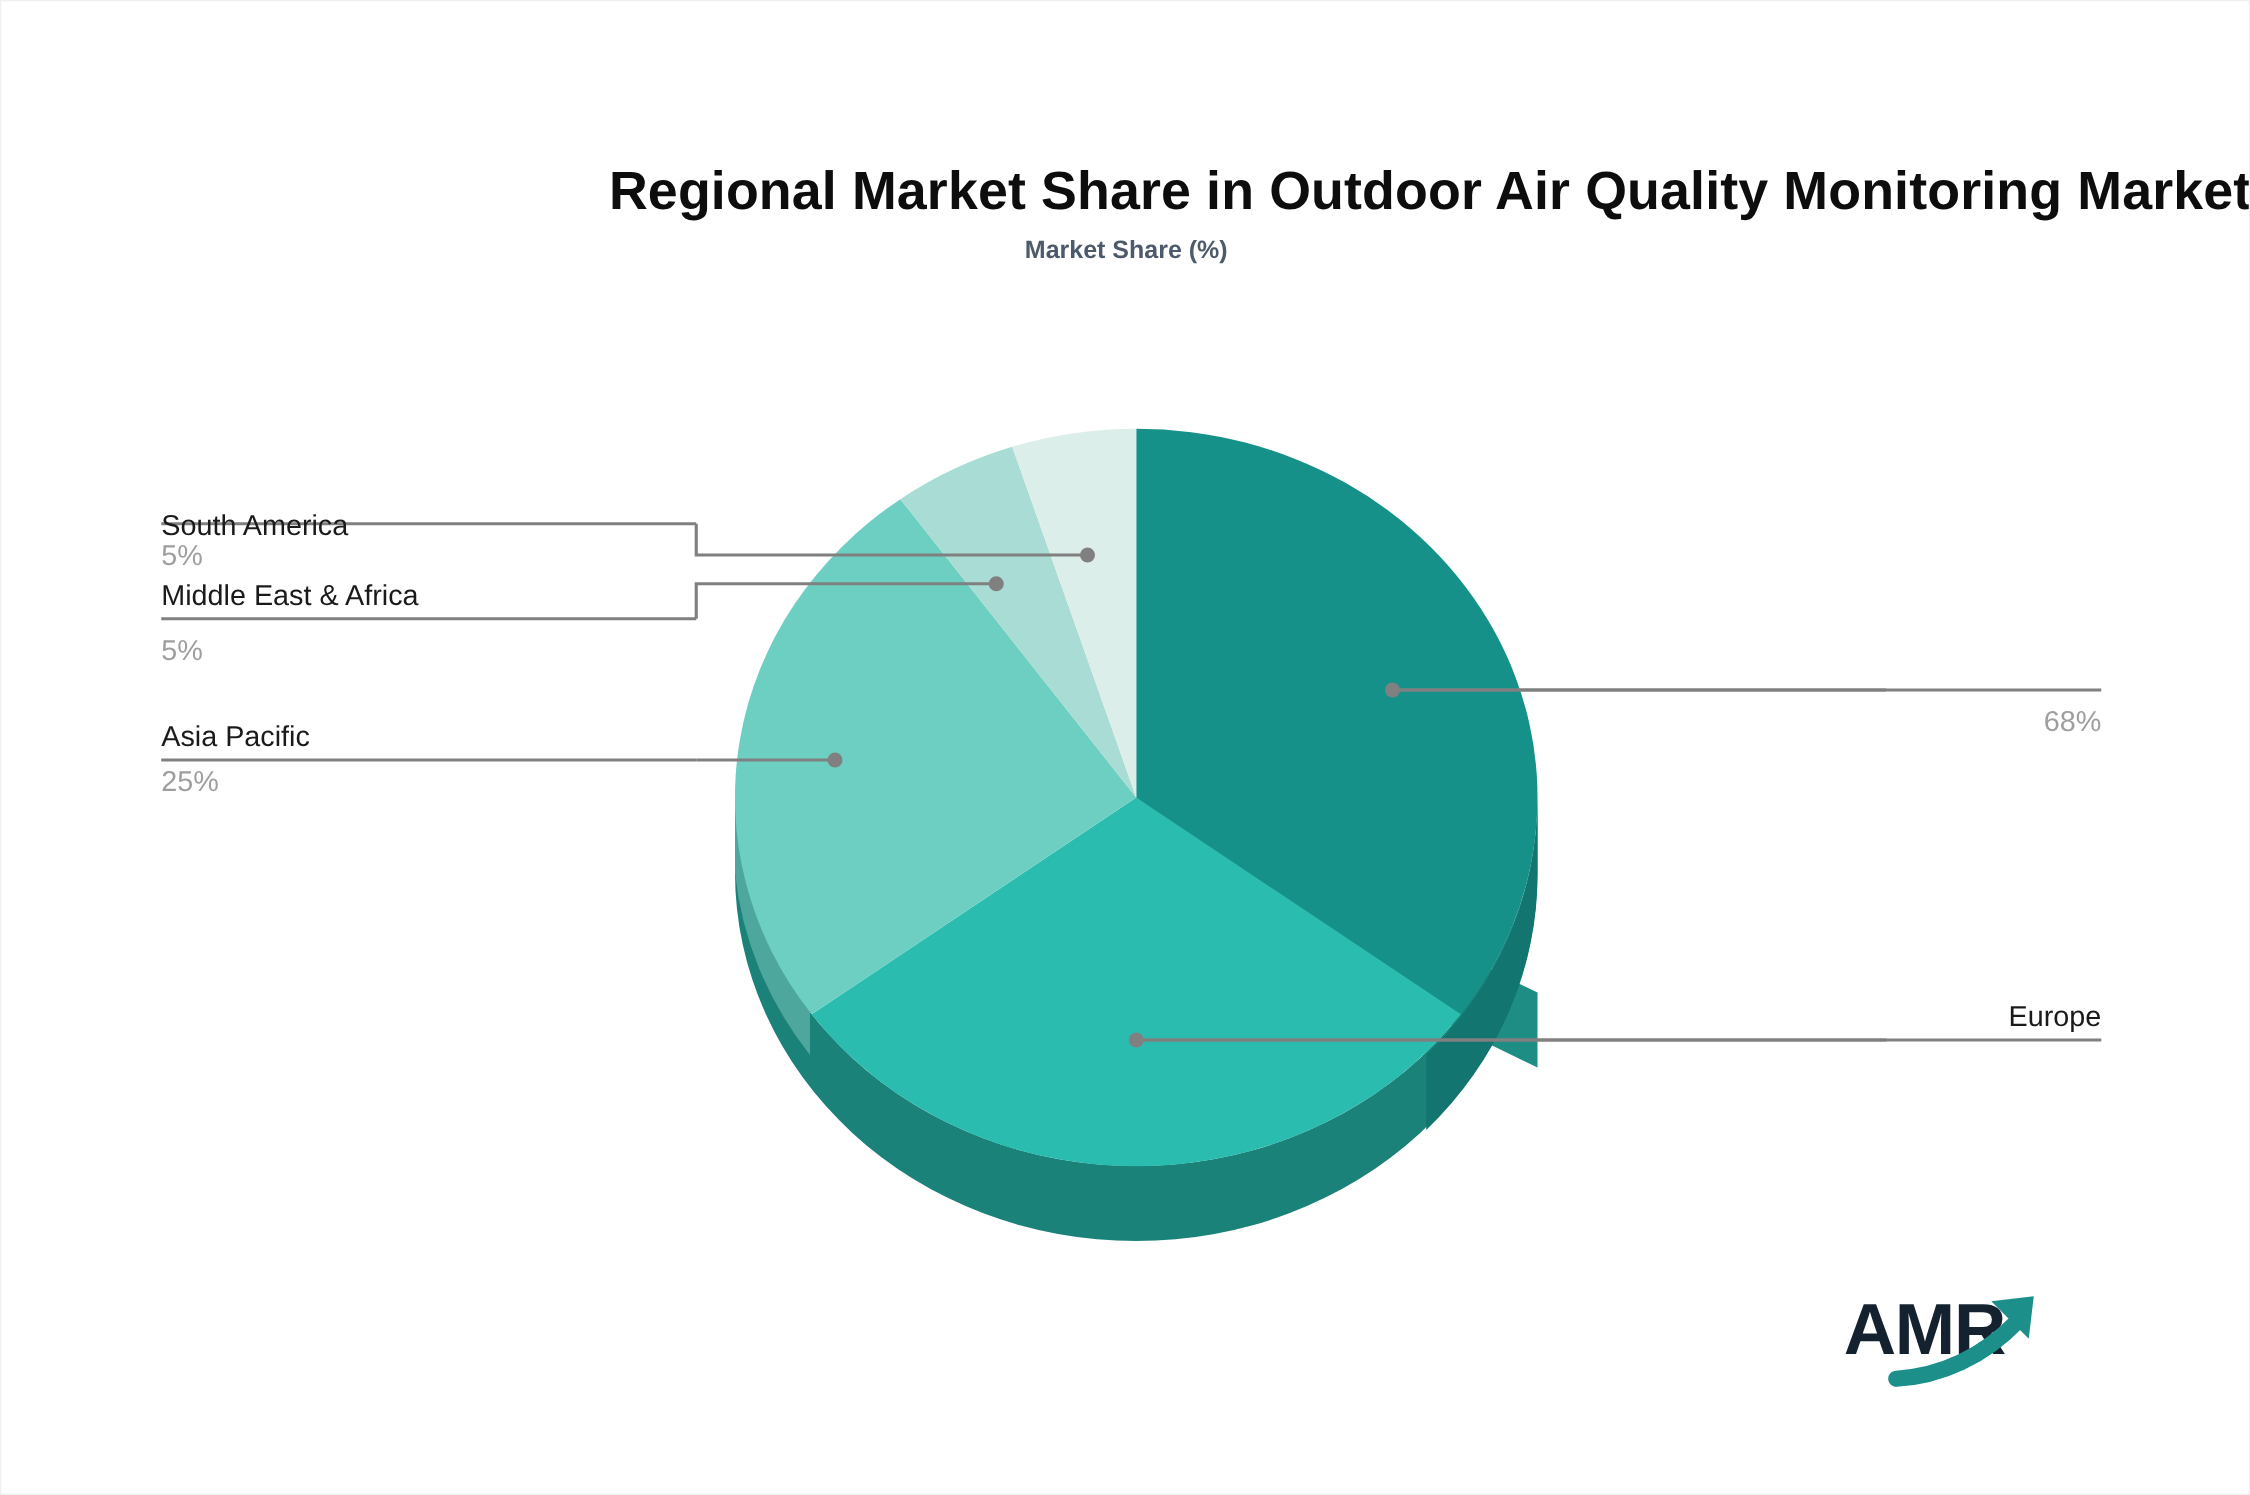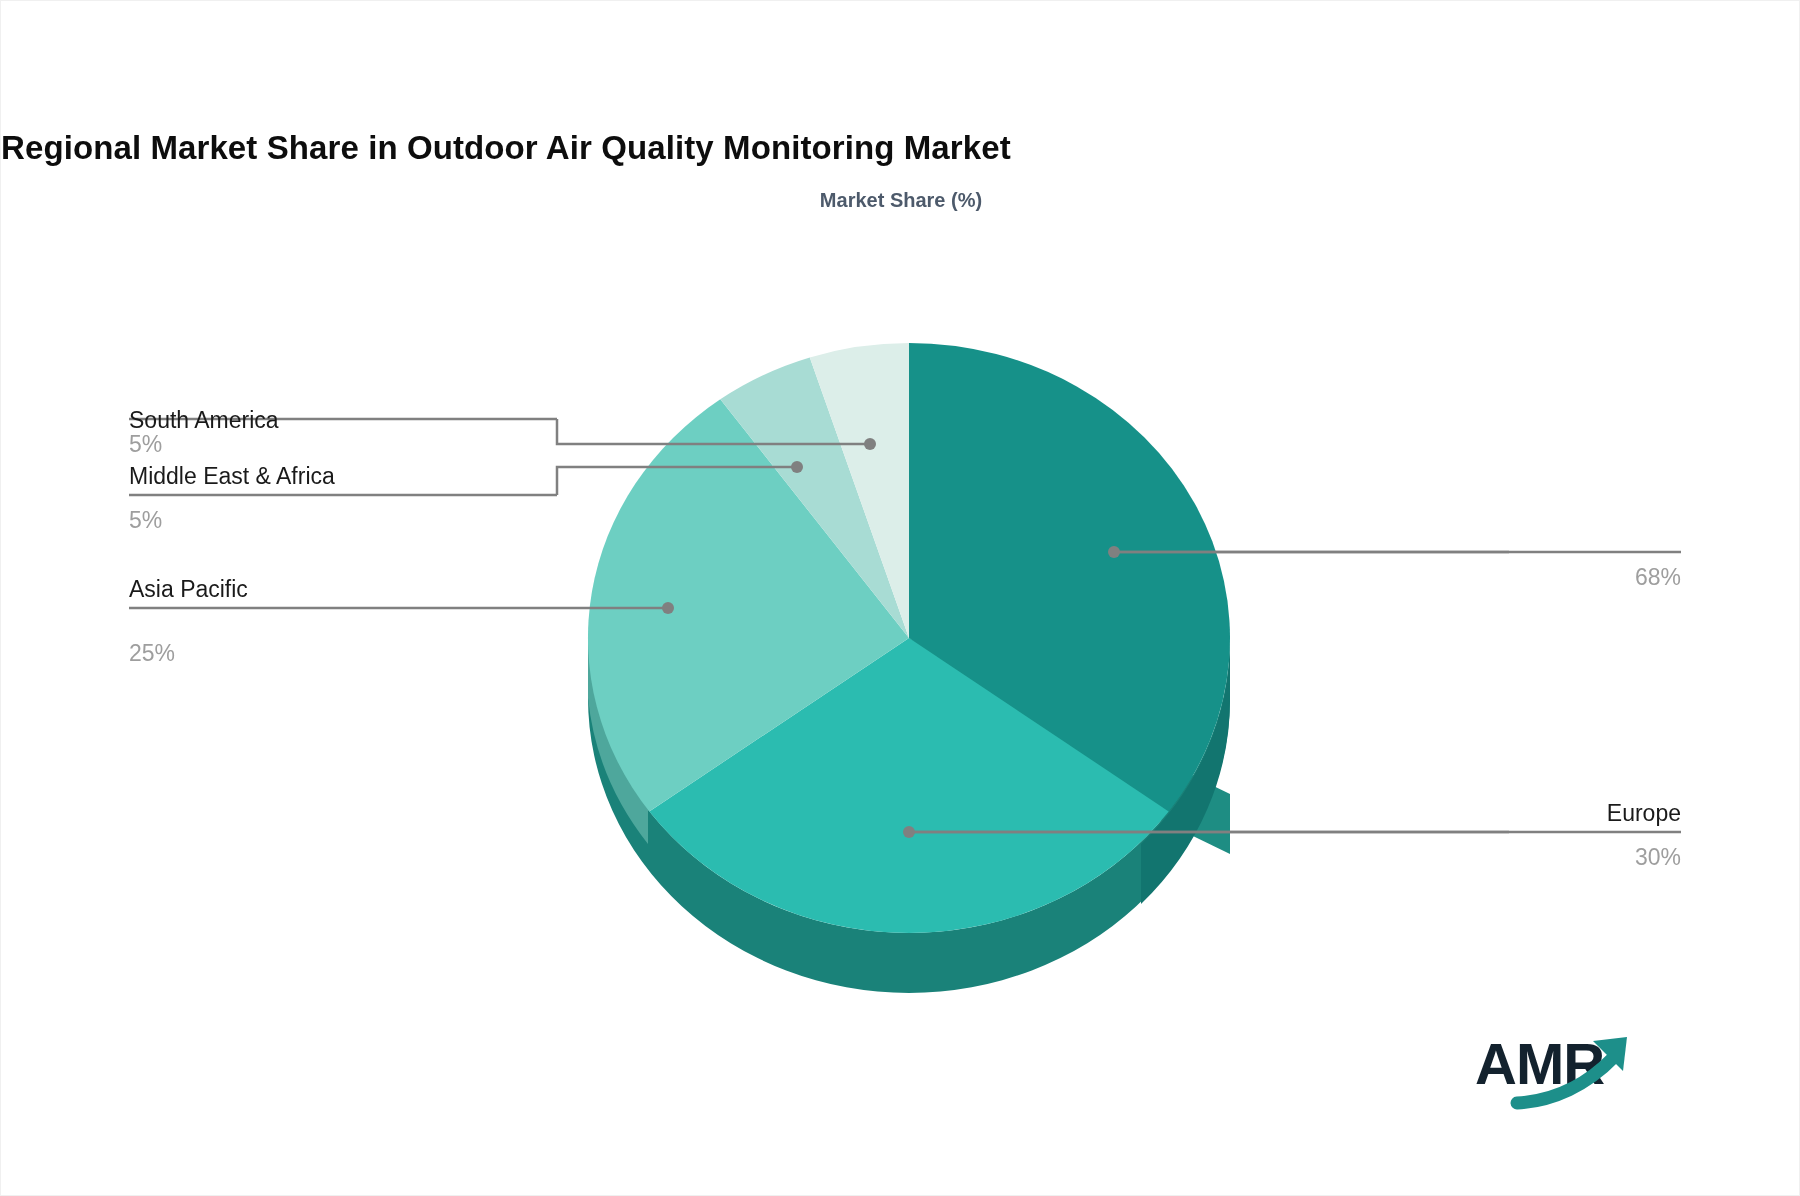--- a/index.html
+++ b/index.html
@@ -17,22 +17,22 @@
     background: #ffffff;
     border: 1px solid #f0f0f0;
     box-sizing: border-box;
     overflow: hidden;
   }
   .title {
     position: absolute;
     top: 128px;
     left: 0;
     width: 1800px;
-    text-align: left;
-    font-size: 33px;
+    text-align: right;
+    font-size: 43px;
     font-weight: bold;
     color: #0d0d0d;
     letter-spacing: 0.1px;
   }
   .subtitle {
     position: absolute;
     top: 188px;
     left: 0;
     width: 1800px;
     text-align: center;
@@ -145,26 +145,25 @@
     </g>
   </svg>
 
   <div class="lbl" style="left:128px; top:388px;margin-top:20px;">South America</div>
   <div class="val" style="left:128px; top:432px;">5%</div>
 
   <div class="lbl" style="left:128px; top:464px;">Middle East &amp; Africa</div>
   <div class="val" style="left:128px; top:508px;">5%</div>
 
   <div class="lbl" style="left:128px; top:577px;">Asia Pacific</div>
-  <div class="val" style="left:128px; top:641px;">25%</div>
+  <div class="val" style="left:128px; top:613px;">25%</div>
 
   <div class="val val-right" style="left:1180px; top:565px; width:500px;">68%</div>
 
   <div class="lbl lbl-right" style="left:1180px; top:801px; width:500px;">Europe</div>
-  <div class="val val-right" style="left:1180px; top:845px; width:500px;">30%</div>
 
   <div class="logo">
     <div class="logo-text">AMR</div>
     <svg width="180" height="82" style="position:absolute;left:0;top:0;">
       <path d="M 42,72 C 78,70 112,54 139,26" stroke="#1d8f8a" stroke-width="13" fill="none" stroke-linecap="round"></path>
       <path d="M 118,10 L 152,6 L 148,40 Z" fill="#1d8f8a"></path>
     </svg>
   </div>
 
 </div>

